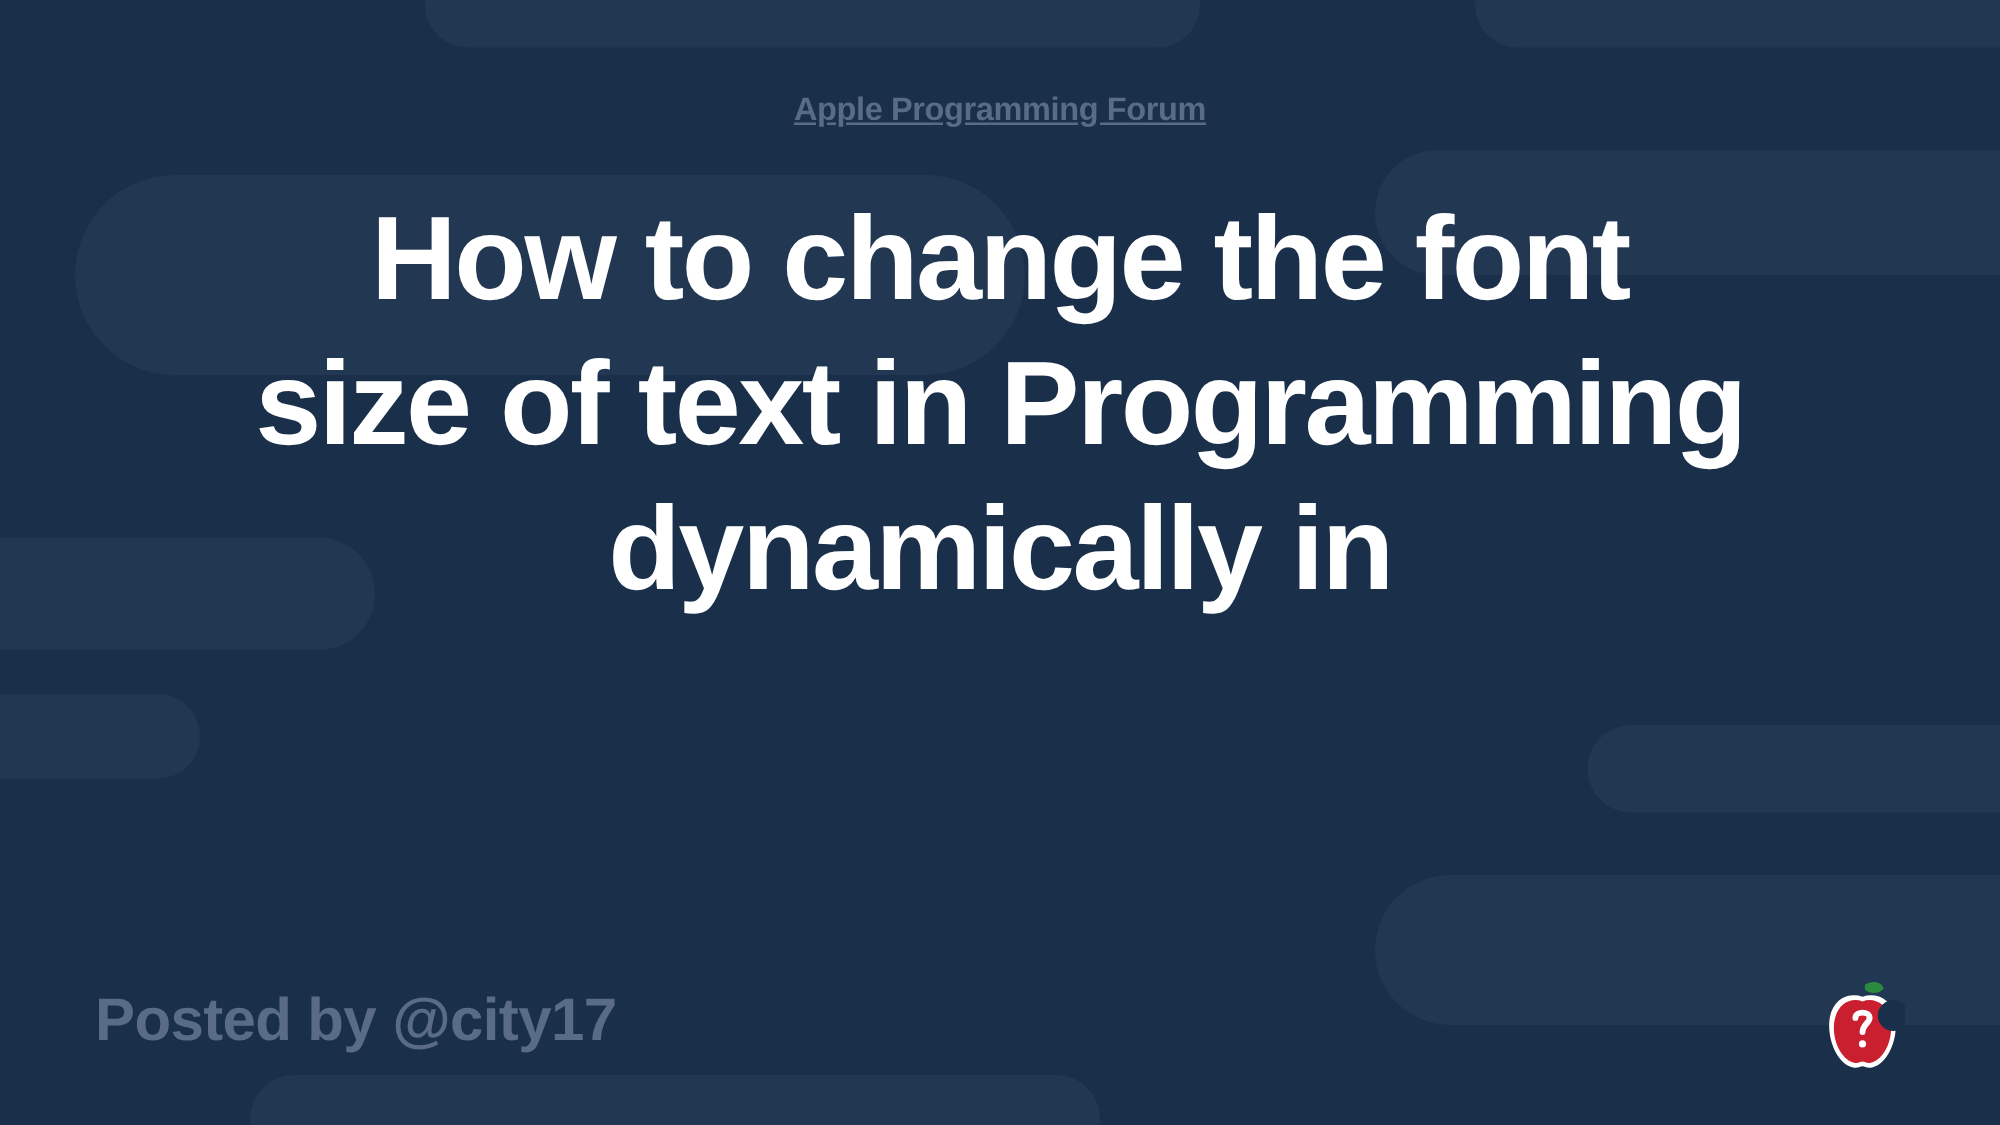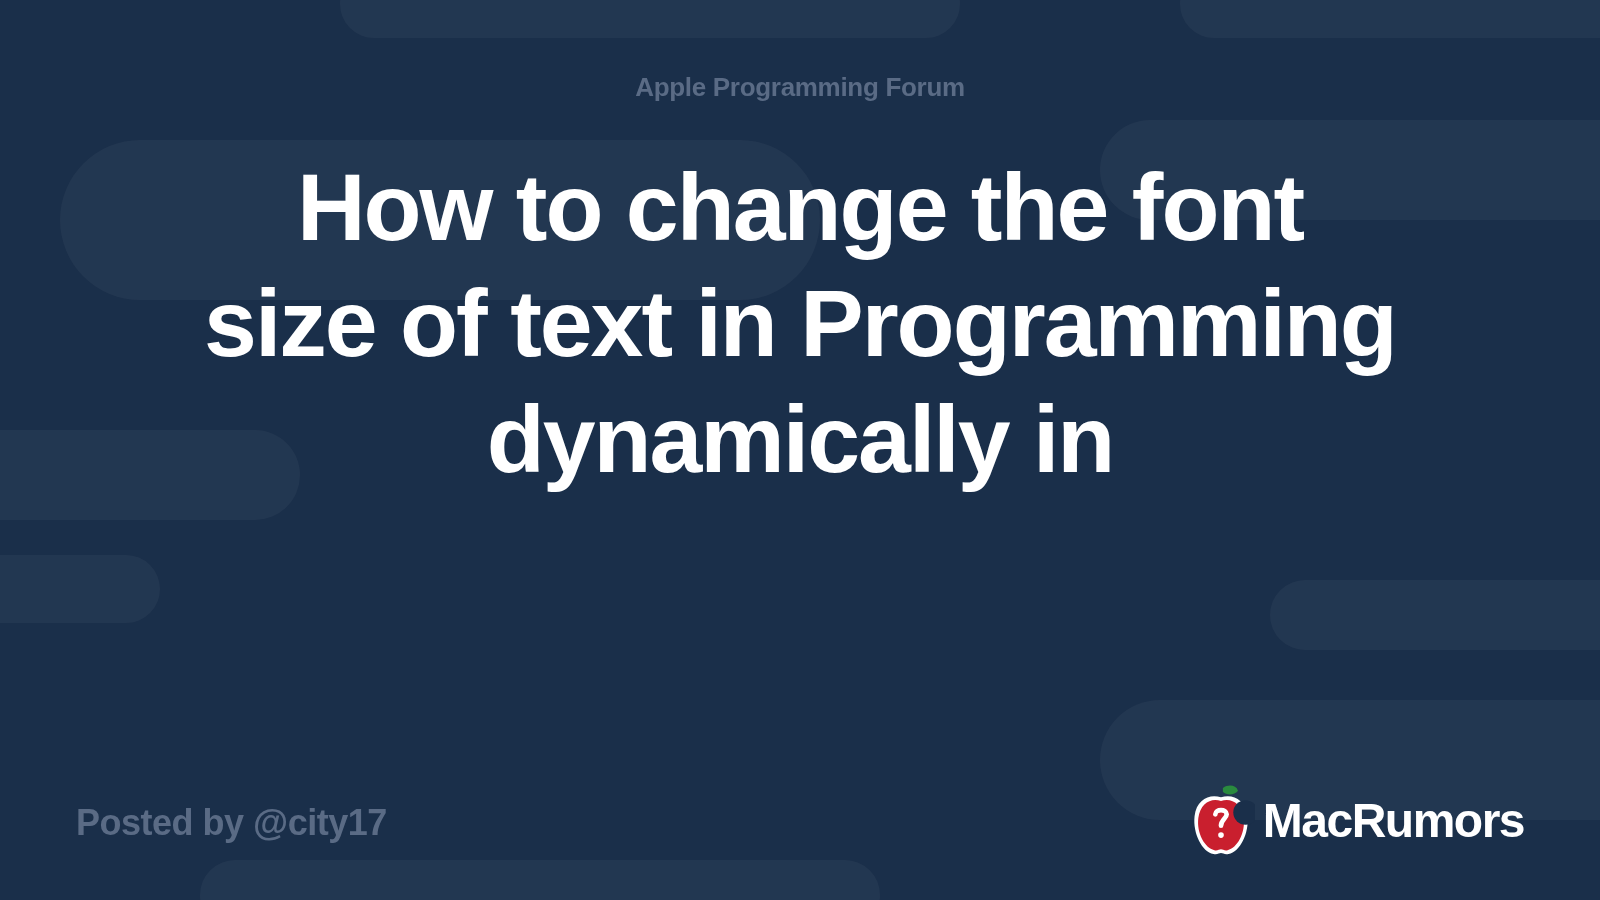--- a/index.html
+++ b/index.html
@@ -22,40 +22,41 @@
     }
     .forum-label {
       position: absolute;
       top: 72px;
       left: 50%;
       transform: translateX(-50%);
       color: #5a6b85;
       font-size: 26px;
       font-weight: 600;
       letter-spacing: -0.3px;
+      text-decoration: underline;
     }
     .thread-title {
       position: absolute;
       top: 150px;
       left: 50%;
       transform: translateX(-50%);
       width: 1200px;
       color: #ffffff;
       font-size: 95px;
       font-weight: 700;
       text-align: center;
       line-height: 1.22;
       letter-spacing: -2px;
     }
     .posted-by {
       position: absolute;
       bottom: 56px;
       left: 76px;
       color: #5a6b85;
-      font-size: 36px;
+      font-size: 48px;
       font-weight: 600;
       letter-spacing: -0.5px;
       margin-top: 42px;
     }
     .logo-area {
       position: absolute;
       bottom: 42px;
       right: 76px;
       display: flex;
       align-items: center;
@@ -101,14 +102,13 @@
       <path d="M36 16 C 24 12, 10 18, 8 36 C 6 54, 16 74, 28 76 C 32 77, 34 75, 36 75 C 38 75, 40 77, 44 76 C 56 74, 66 54, 64 36 C 62 18, 48 12, 36 16 Z" fill="#ffffff"></path>
 
       <path d="M36 20 C 26 16, 14 22, 12 38 C 10 54, 19 70, 29 72 C 32 73, 34 71, 36 71 C 38 71, 40 73, 43 72 C 53 70, 62 54, 60 38 C 58 22, 46 16, 36 20 Z" fill="#c91f2e"></path>
 
       <circle cx="62" cy="32" r="13" fill="#1a2f4a"></circle>
 
       <path d="M30 34 C 30 28, 42 28, 42 34 C 42 38, 36 40, 36 46" stroke="#ffffff" stroke-width="5" fill="none" stroke-linecap="round"></path>
       <circle cx="36" cy="56" r="3" fill="#ffffff"></circle>
     </svg>
   </span>
-  <span class="logo-text">MacRumors</span>
 </div>
 
 </body></html>

